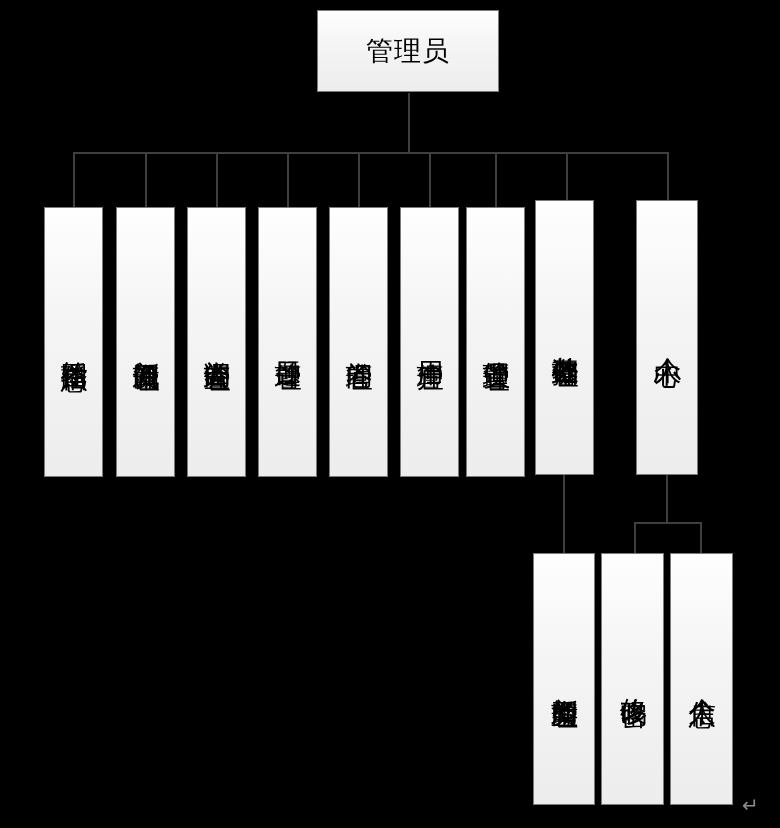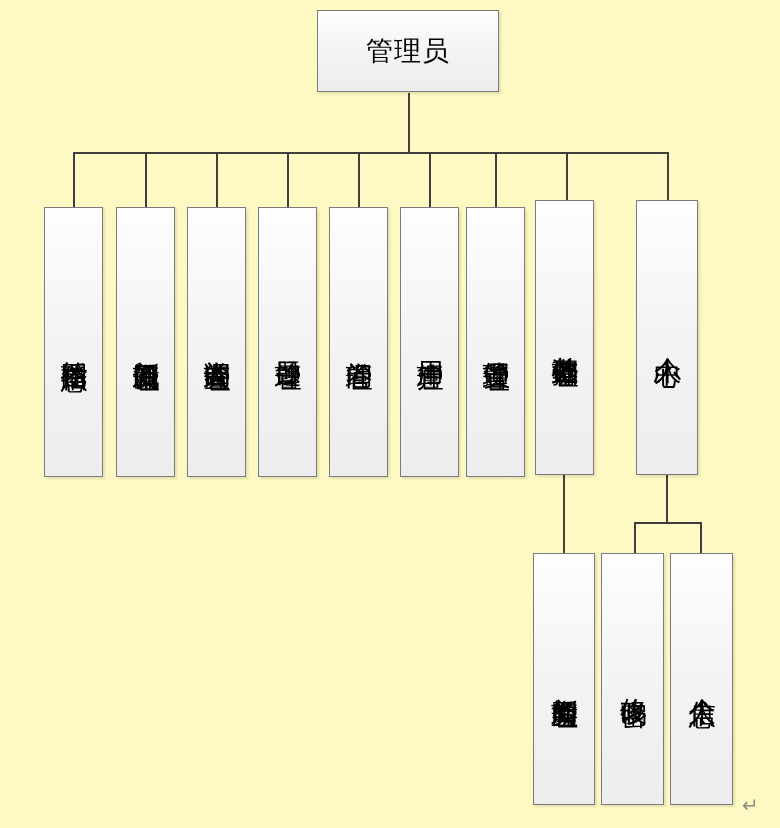--- a/index.html
+++ b/index.html
@@ -7,21 +7,21 @@
     padding: 0;
     background: #ffffff;
   }
   body {
     font-family: "Liberation Serif", "DejaVu Serif", serif;
   }
   #canvas {
     position: relative;
     width: 780px;
     height: 828px;
-    background: #fef9c3;
+    background: #000000;
     overflow: hidden;
   }
 
   
   .line {
     position: absolute;
     background: #3f3f3f;
   }
   .line.v { width: 2px; }
   .line.h { height: 2px; }

